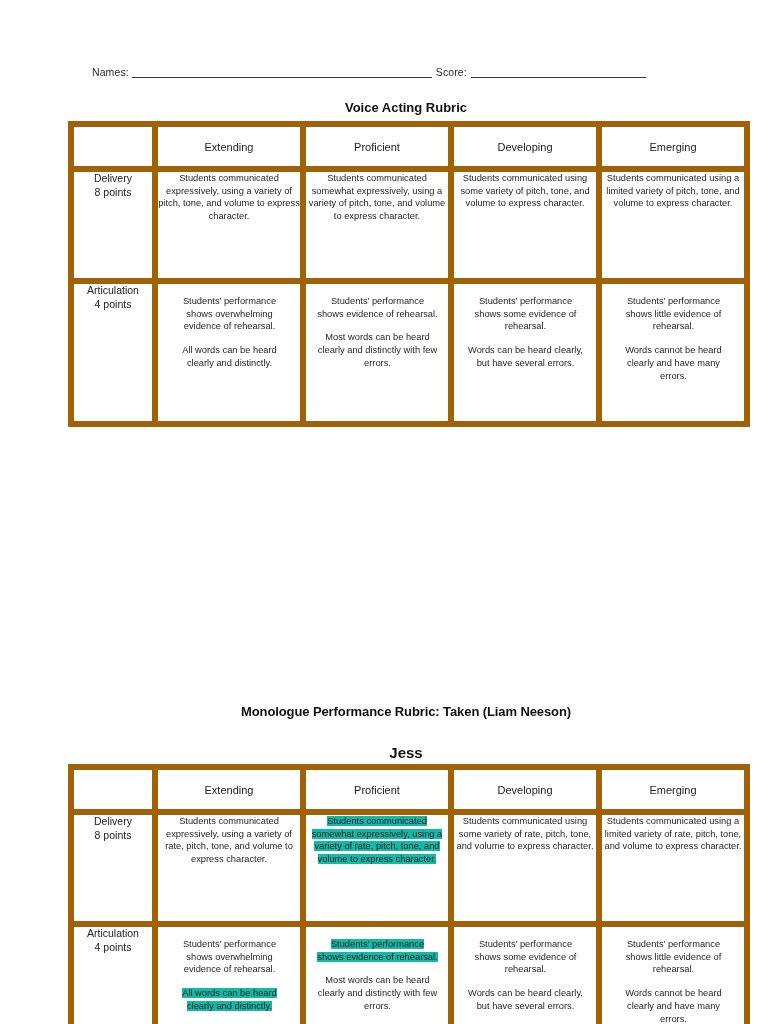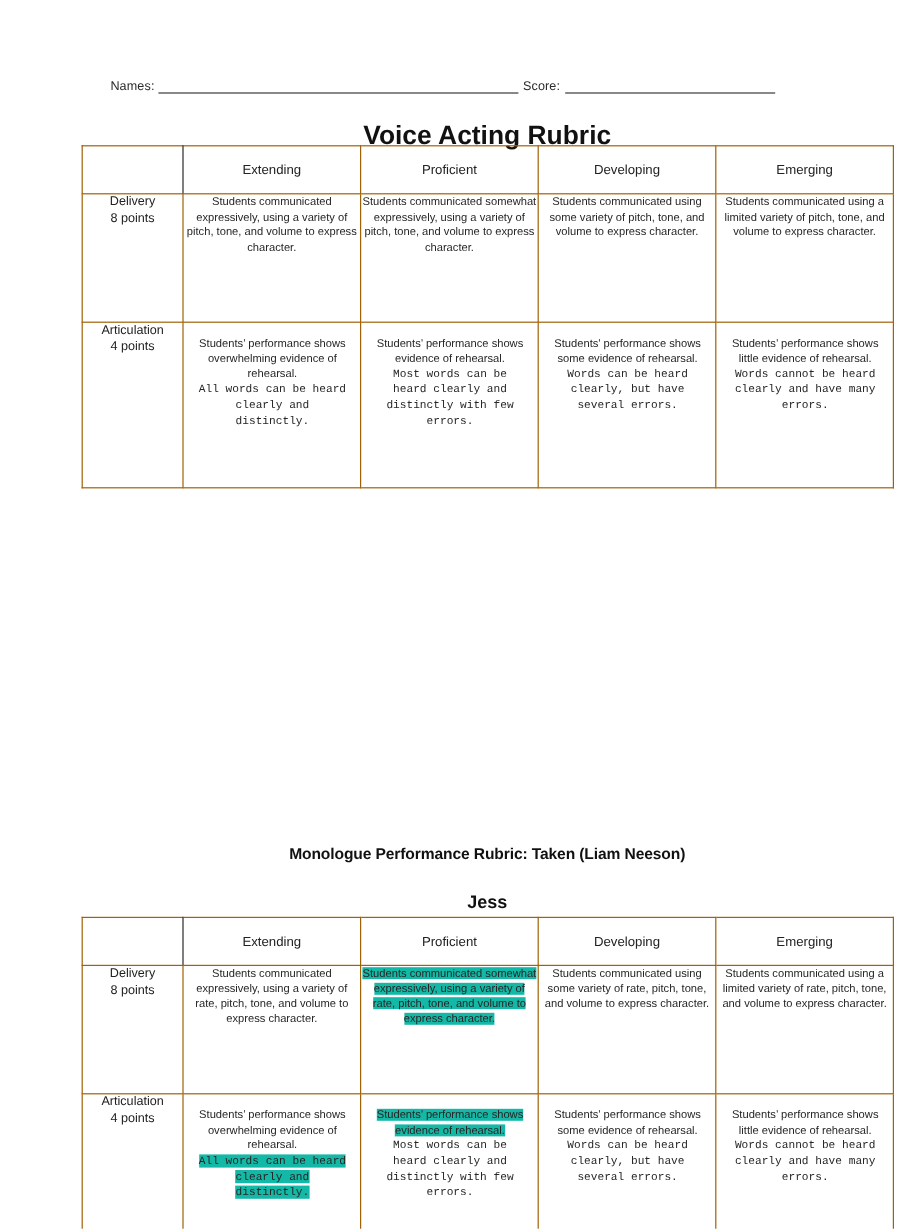--- a/index.html
+++ b/index.html
@@ -49,37 +49,37 @@
 
   
   .doc-title {
     position: absolute;
     left: 68px;
     width: 676px;
     text-align: center;
     font-weight: bold;
     color: #111111;
   }
-  #title-voice-acting { top: 100px; font-size: 22px; }
+  #title-voice-acting { top: 100px; font-size: 13px; }
   #title-monologue   { top: 704px; font-size: 13px; letter-spacing: -0.1px;}
   #title-student     { top: 744px; font-size: 15px; }
 
   
   table.rubric {
     position: absolute;
     left: 68px;
     width: 676px;
     border-collapse: collapse;
     table-layout: fixed;
   }
   #rubric-voice-acting { top: 121px; }
   #rubric-monologue   { top: 764px; }
 
   table.rubric td, table.rubric th {
-    border: 1px solid #a16207;
+    border: 6px solid #a16207;
     padding: 0;
     vertical-align: top;
     font-weight: normal;
   }
 
   col.c-crit { width: 84px; }
   col.c-lvl  { width: 148px; }
 
   
   tr.hdr th {
@@ -104,21 +104,21 @@
   
   td.desc {
     font-size: 9.3px;
     line-height: 1.37;
     color: #262626;
     padding: 12px 11px 10px 11px;
     text-align: center;
   }
   td.desc.left-al { text-align: center; padding: 11px 10px 10px 11px; }
   td.desc p { margin: 0; }
-  td.desc p + p { margin-top: 1px; font-family: Liberation Mono, monospace; }
+  td.desc p + p { margin-top: 11px; }
 
   
   tr.row-delivery td      { height: 106px; }
   tr.row-articulation td  { height: 116px; }
   tr.row-comments td      { height: 36px; }
   tr.row-comments td.crit { padding-top: 8px; }
 
   
   .hl {
     background-color: #14b8a6;

